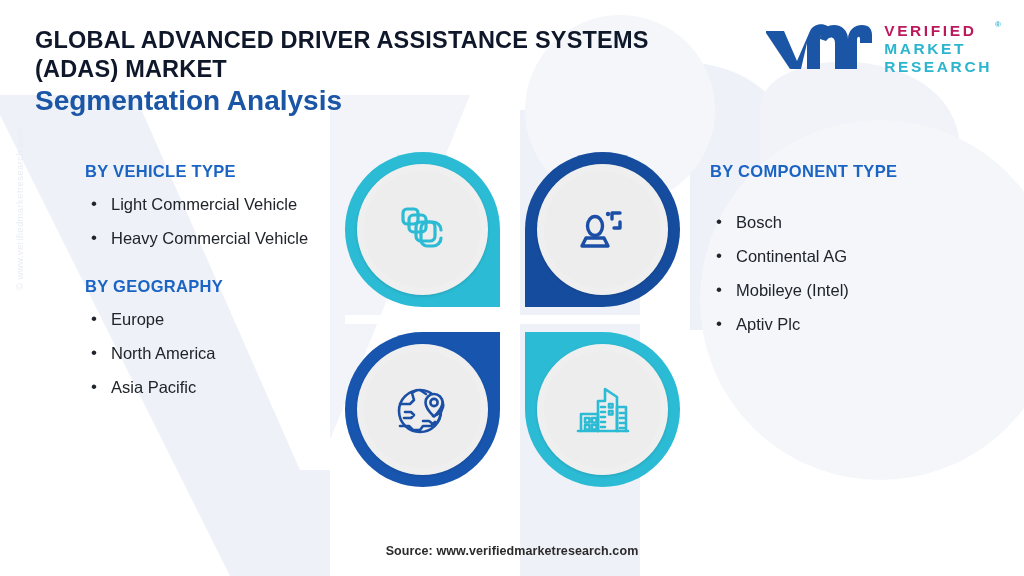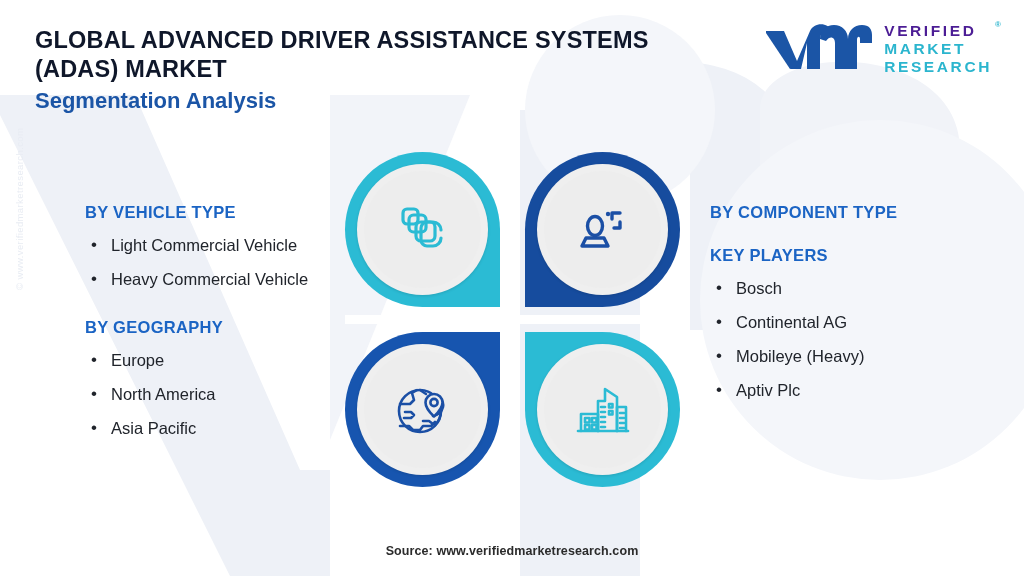--- a/index.html
+++ b/index.html
@@ -46,21 +46,21 @@
   }
   .title-main {
     font-size: 23.5px;
     font-weight: bold;
     color: #0f172a;
     letter-spacing: 0.2px;
     line-height: 29px;
     margin: 0;
   }
   .title-sub {
-    font-size: 22px;
+    font-size: 28px;
     font-weight: bold;
     color: #1B55A6;
     line-height: 30px;
     margin: 2px 0 0 0;
   }
 
   
   #logo {
     position: absolute;
     right: 32px;
@@ -75,21 +75,21 @@
     position: relative;
   }
   .logo-line {
     font-size: 15.5px;
     font-weight: bold;
     letter-spacing: 2.6px;
     color: #2BB5CE;
     display: block;
     white-space: nowrap;
   }
-  .logo-line.first { color: #4c1d95; }
+  .logo-line.first { color: #be185d; }
   .logo-reg {
     position: absolute;
     font-size: 8px;
     top: -2px;
     right: -9px;
     color: #2BB5CE;
     font-weight: bold;
   }
 
   
@@ -108,21 +108,21 @@
 
   
   .col {
     position: absolute;
     z-index: 6;
     width: 290px;
   }
   #col-left  { left: 85px;  top: 162px; }
   #col-right { left: 710px; top: 162px; }
 
-  .group { margin-bottom: 14px; margin-top: 41px; }
+  .group { margin-bottom: 14px; }
   #col-left .group.g2 { margin-top: 22px; }
   #col-right .group.g2 { margin-top: 24px; }
 
   .group-heading {
     font-size: 16.5px;
     font-weight: bold;
     color: #1B64C4;
     letter-spacing: 0.3px;
     margin: 0 0 6px 0;
     white-space: nowrap;
@@ -297,25 +297,24 @@
         <li>Asia Pacific</li>
       </ul>
     </div>
   </div>
 
   <div class="col" id="col-right">
     <div class="group g1">
       <div class="group-heading">BY COMPONENT TYPE</div>
     </div>
     <div class="group g2">
-      <div class="group-heading">KEY PLAYERS</div>
       <ul class="bullets">
         <li>Bosch</li>
         <li>Continental AG</li>
-        <li>Mobileye (Heavy)</li>
+        <li>Mobileye (Intel)</li>
         <li>Aptiv Plc</li>
       </ul>
     </div>
   </div>
 
   <div id="pinwheel">
 
     <div class="quad tl">
       <div class="ringshape"></div>
       <div class="innerdisc"></div>

